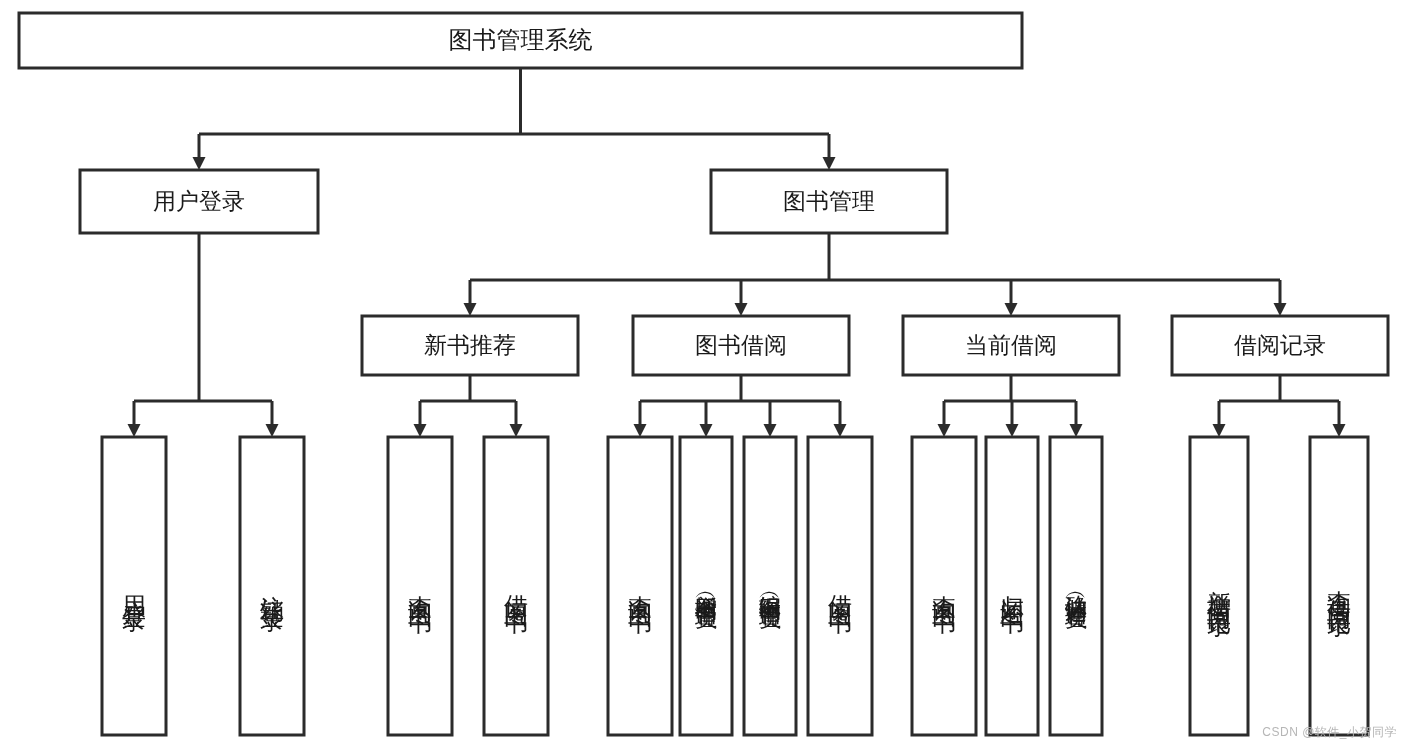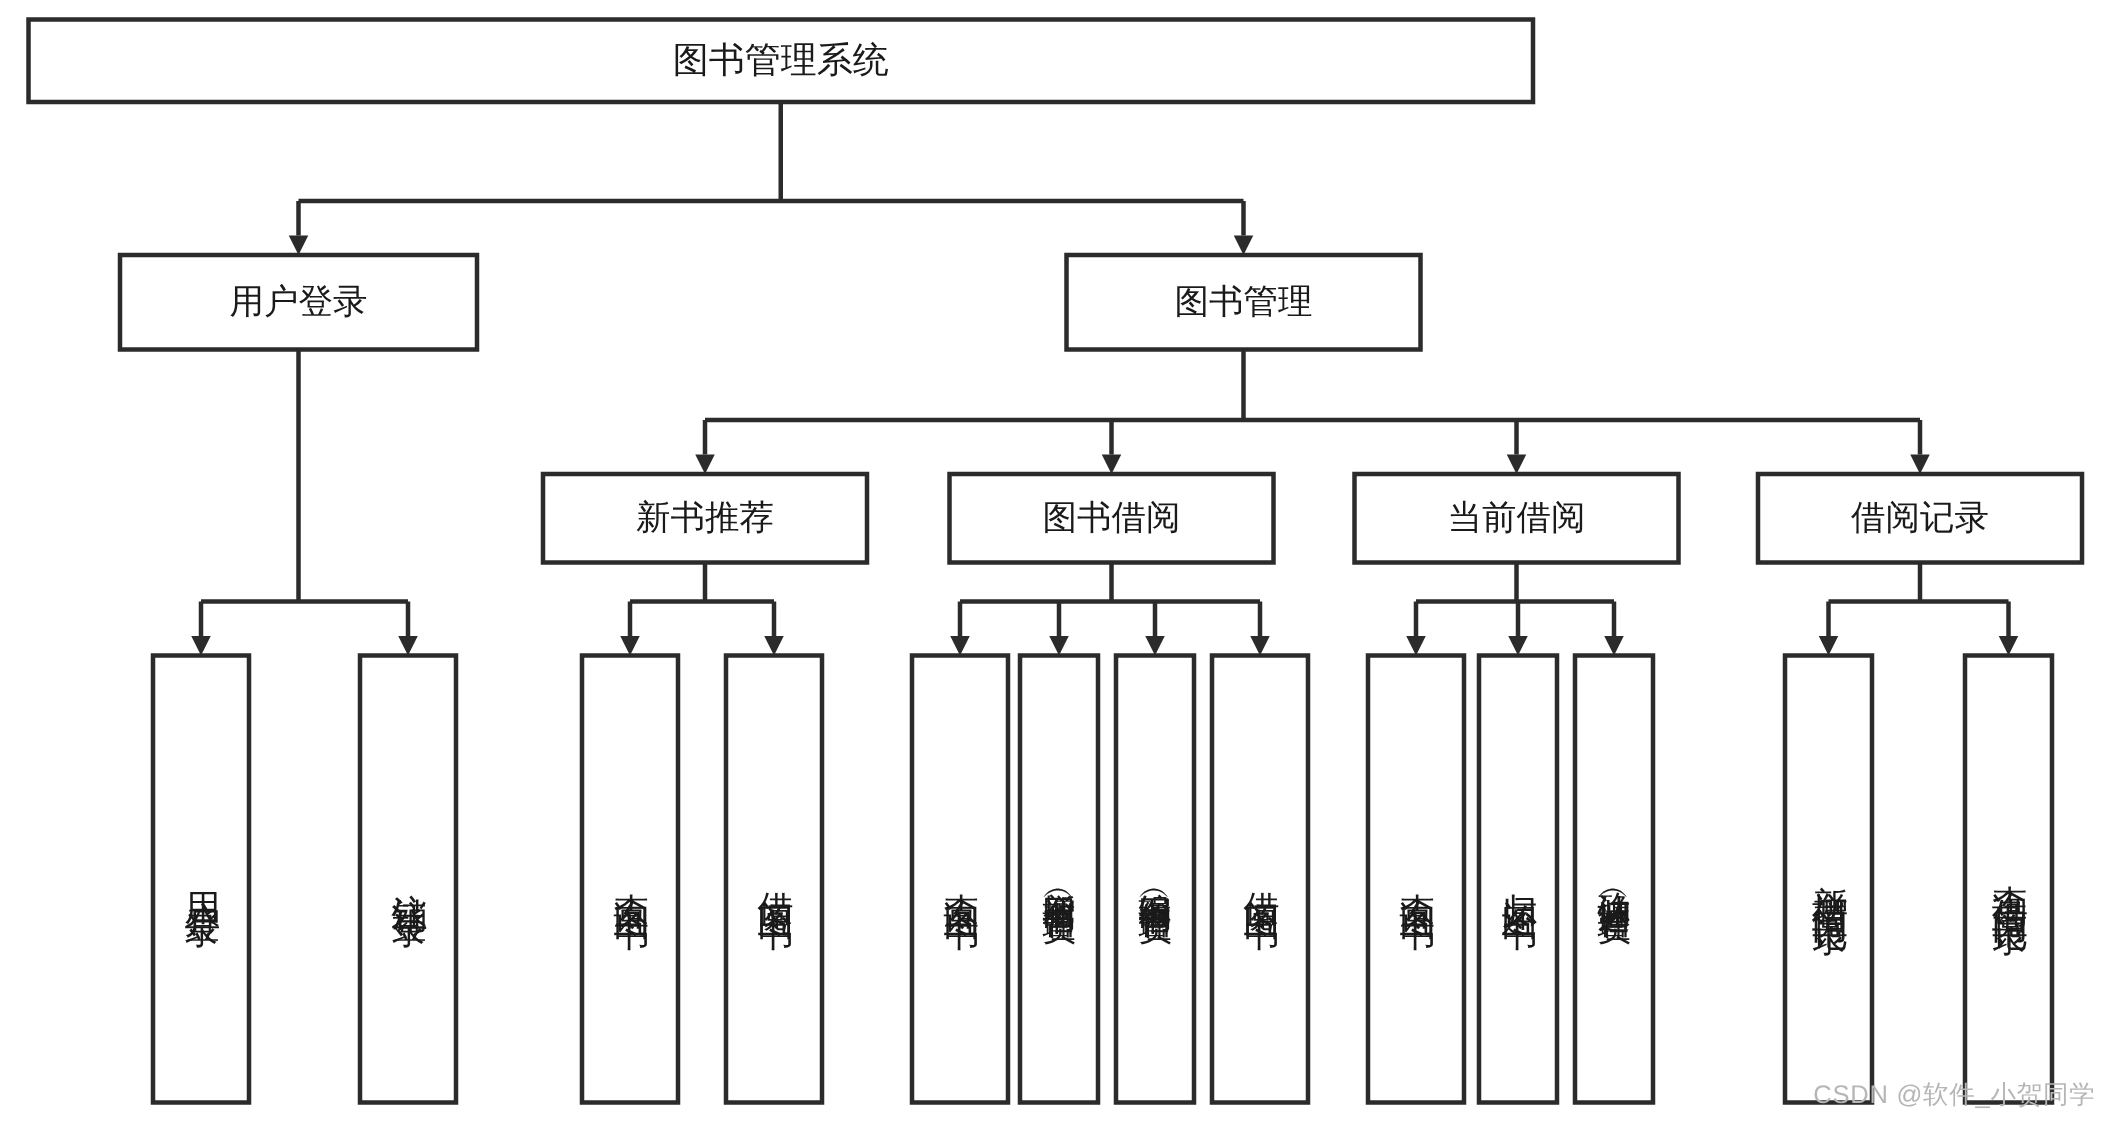--- a/index.html
+++ b/index.html
@@ -73,21 +73,21 @@
     line-height: 1;
     letter-spacing: 5px;
     color: #1a1a1a;
     white-space: nowrap;
   }
   #watermark {
     position: absolute;
     right: 8px;
     bottom: 6px;
     font-family: "Liberation Sans", "DejaVu Sans", sans-serif;
-    font-size: 17px;
+    font-size: 12px;
     color: #b6b6b6;
     letter-spacing: 0.5px;
     white-space: nowrap;
   }
 </style>
 </head>
 <body>
 
 <div id="diagram-root">
   <svg id="diagram-svg" viewBox="0 0 1405 747">

